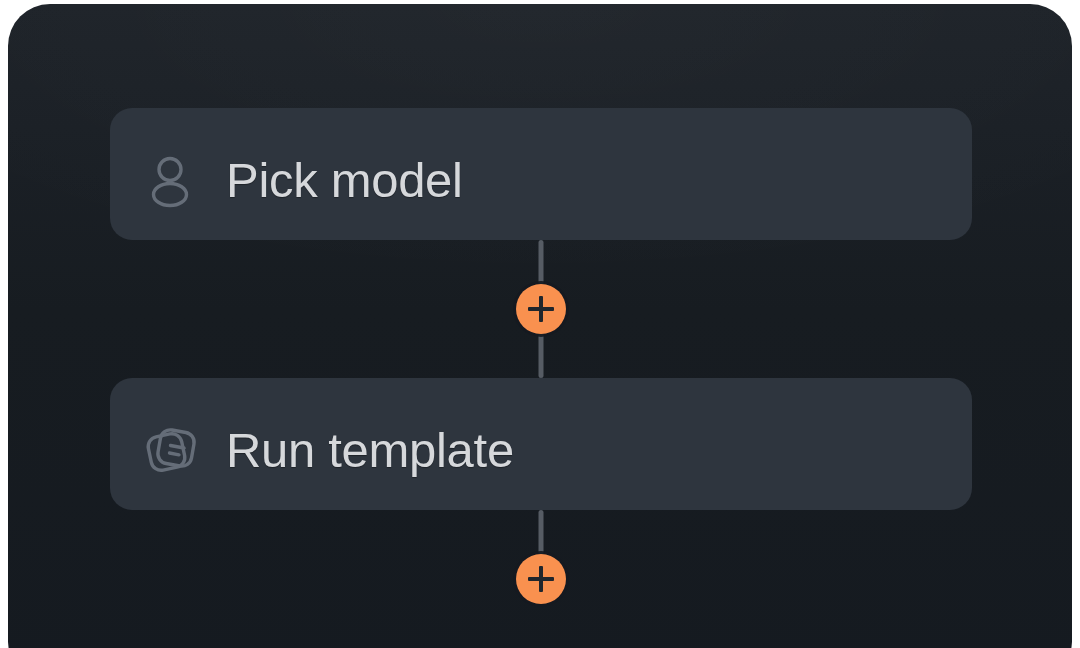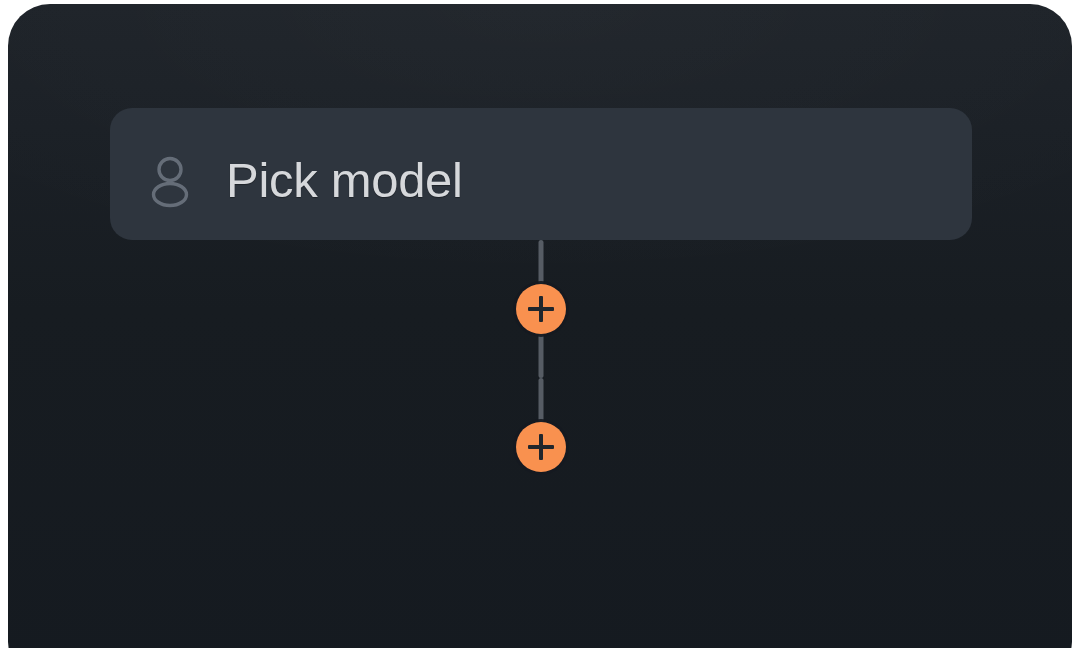--- a/index.html
+++ b/index.html
@@ -159,20 +159,31 @@
       <span class="step-label">Pick model</span>
     </div>
 
     <div class="connector">
       <div class="connector-line"></div>
       <button class="add-button">
         <span class="plus-icon"></span>
       </button>
     </div>
 
+    <div class="step-card">
+      <span class="step-icon">
+        <svg width="62" height="62" viewBox="0 0 62 62" fill="none" stroke="currentColor" stroke-width="3.4" stroke-linecap="round" stroke-linejoin="round">
+          <rect x="10.5" y="16" width="34" height="34" rx="10" transform="rotate(-12 27.5 33)"></rect>
+          <rect x="20" y="12" width="34" height="34" rx="10" transform="rotate(10 37 29)"></rect>
+          <path d="M31.5 26.5 L45 29"></path>
+          <path d="M30.5 34 L40 35.8"></path>
+        </svg>
+      </span>
+      <span class="step-label">Run template</span>
+    </div>
 
     <div class="connector tail">
       <div class="connector-line"></div>
       <button class="add-button">
         <span class="plus-icon"></span>
       </button>
     </div>
 
   </div>
 </div>

